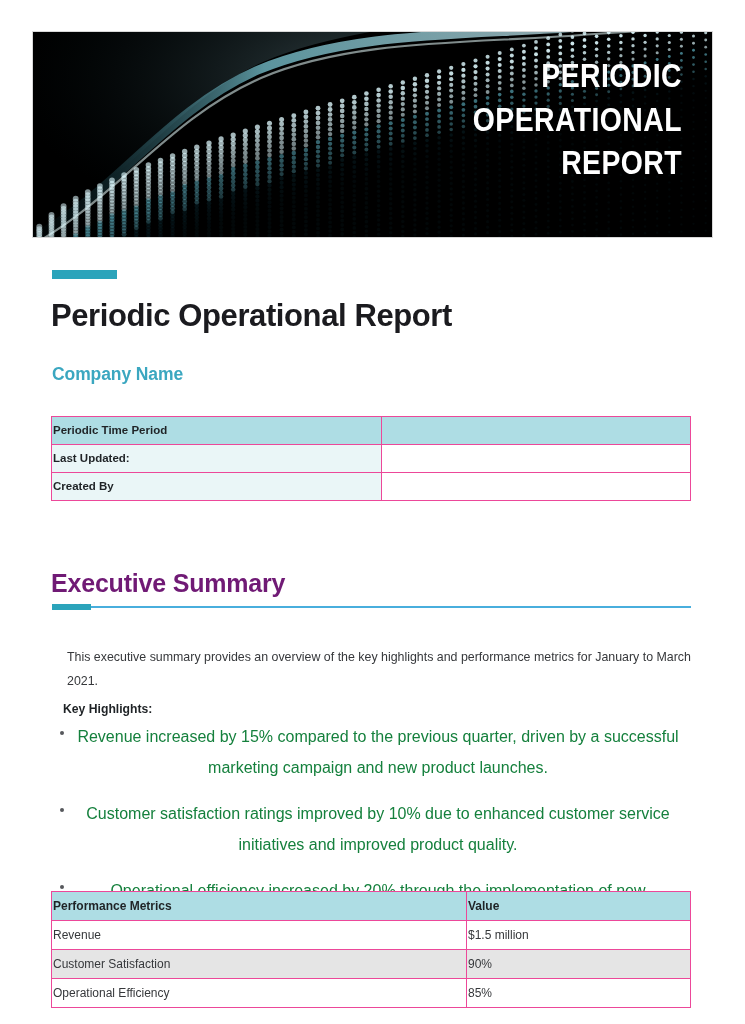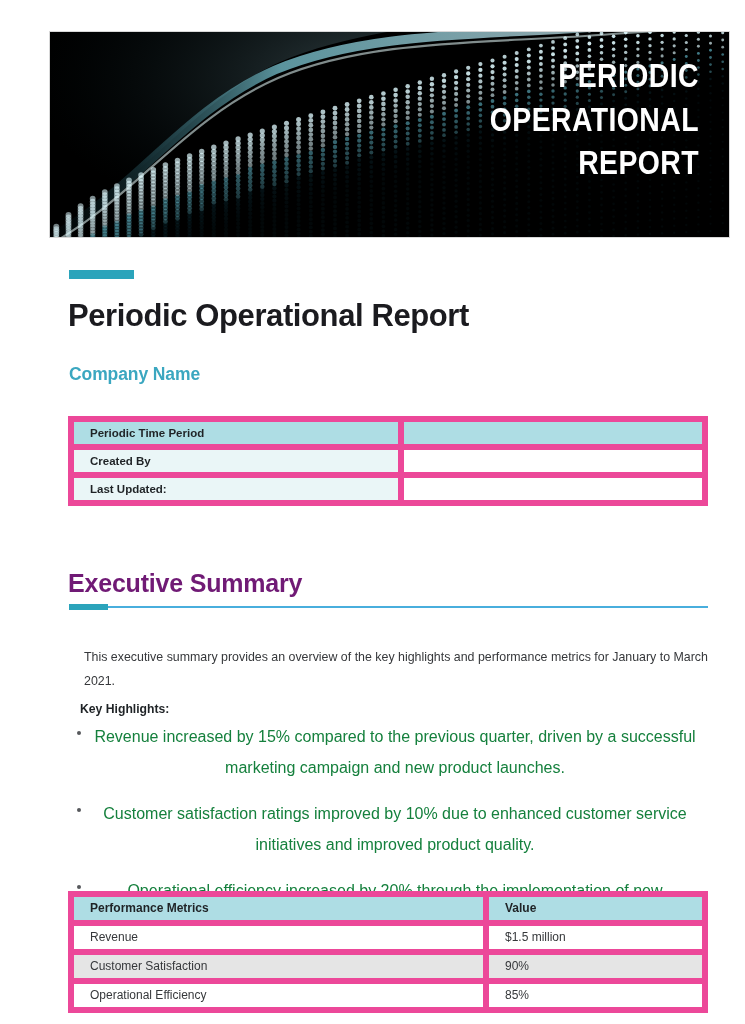--- a/index.html
+++ b/index.html
@@ -13,21 +13,21 @@
     height: 1024px;
     position: relative;
     overflow: hidden;
     font-family: "Liberation Sans", sans-serif;
     color: #2b2b2b;
   }
 
   
   .page {
     position: absolute;
-    left: 17px; top: 0;
+    left: 0; top: 0;
     width: 598px;
     height: 1024px;
     background: #ffffff;
   }
 
   
   .banner {
     position: absolute;
     left: 33px;
     top: 32px;
@@ -98,22 +98,22 @@
   }
 
   
   table.doc-table {
     position: absolute;
     border-collapse: collapse;
     table-layout: fixed;
     font-size: 11.5px;
   }
   table.doc-table td {
-    border: 6px solid #ec4899;
-    padding: 0 16px;
+    border: 1px solid #ec4899;
+    padding: 0 1px;
     vertical-align: middle;
     line-height: 1.25;
   }
 
   
   #meta-table {
     left: 51px;
     top: 416px;
     width: 640px;
   }
@@ -1953,25 +1953,25 @@
     <colgroup>
         <col class="c1">
         <col class="c2">
       </colgroup>
     <tbody>
       <tr class="head">
         <td class="label">Periodic Time Period</td>
         <td class="value"></td>
       </tr>
       <tr class="body">
-        <td class="label">Created By</td>
+        <td class="label">Last Updated:</td>
         <td class="value"></td>
       </tr>
       <tr class="body">
-        <td class="label">Last Updated:</td>
+        <td class="label">Created By</td>
         <td class="value"></td>
       </tr>
     </tbody>
   </table>
 
   <h2 class="section-title">Executive Summary</h2>
 
   <div class="section-rule">
     <span class="thick"></span>
     <span class="thin"></span>

